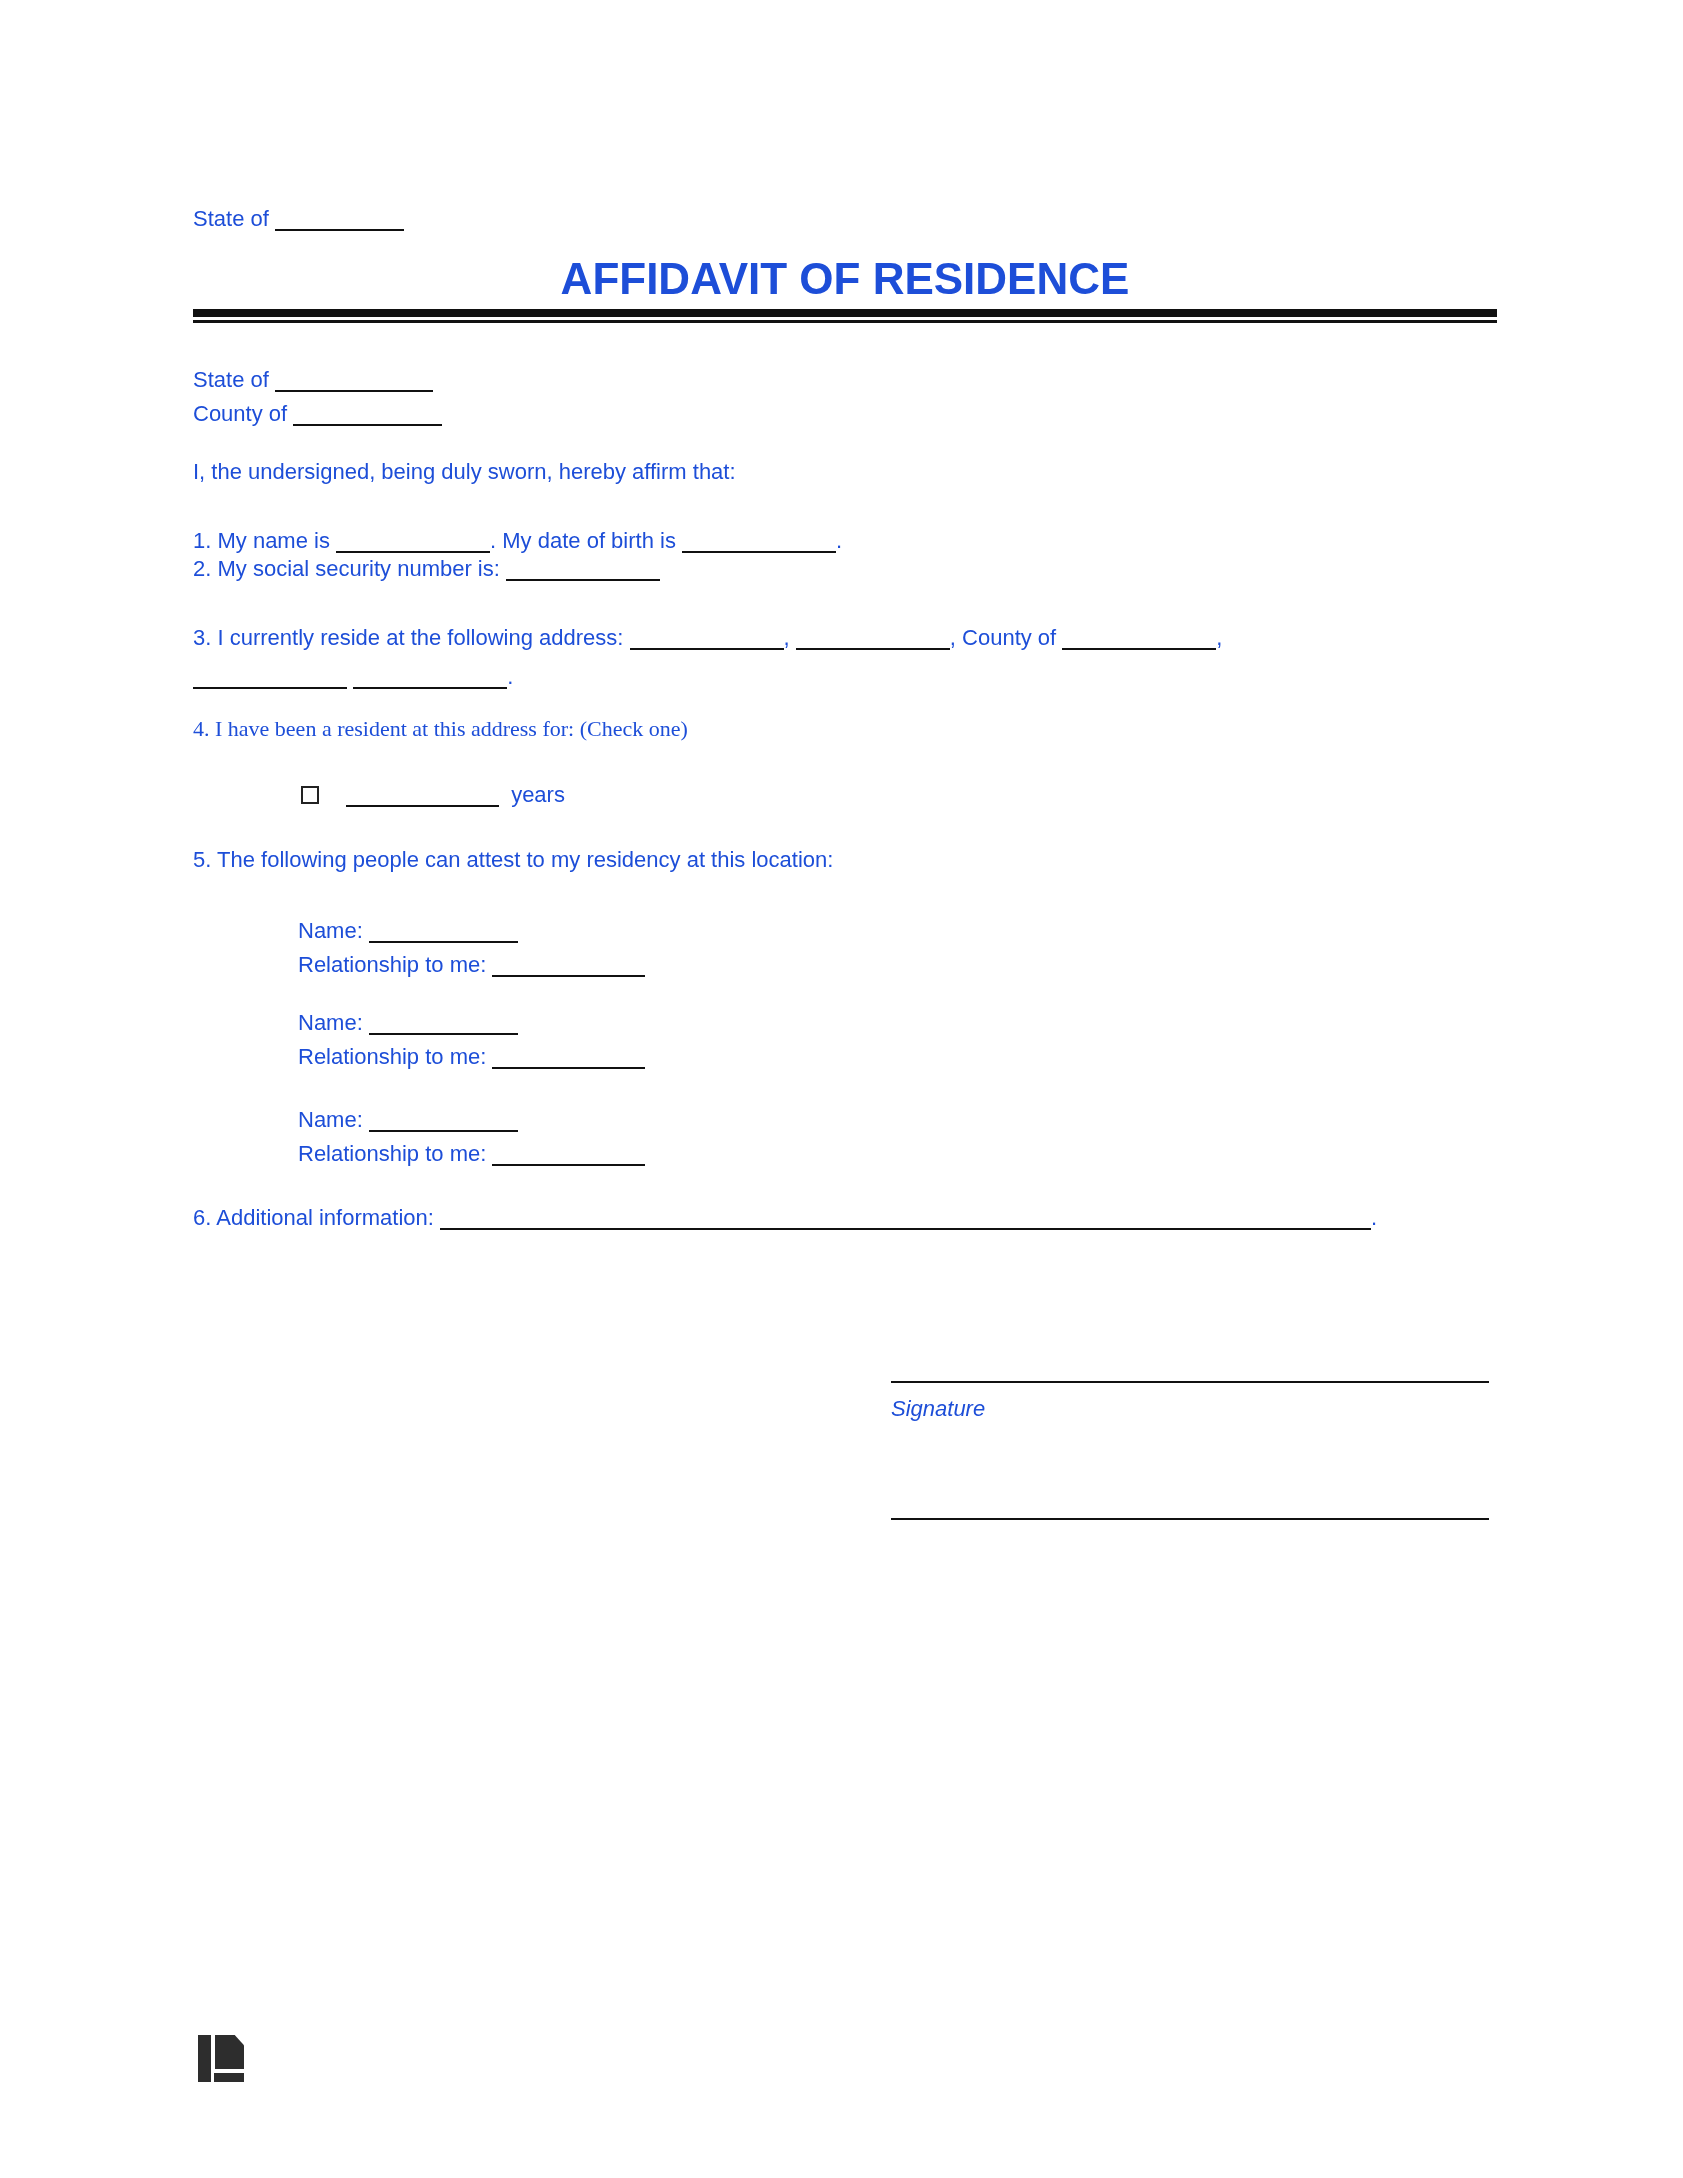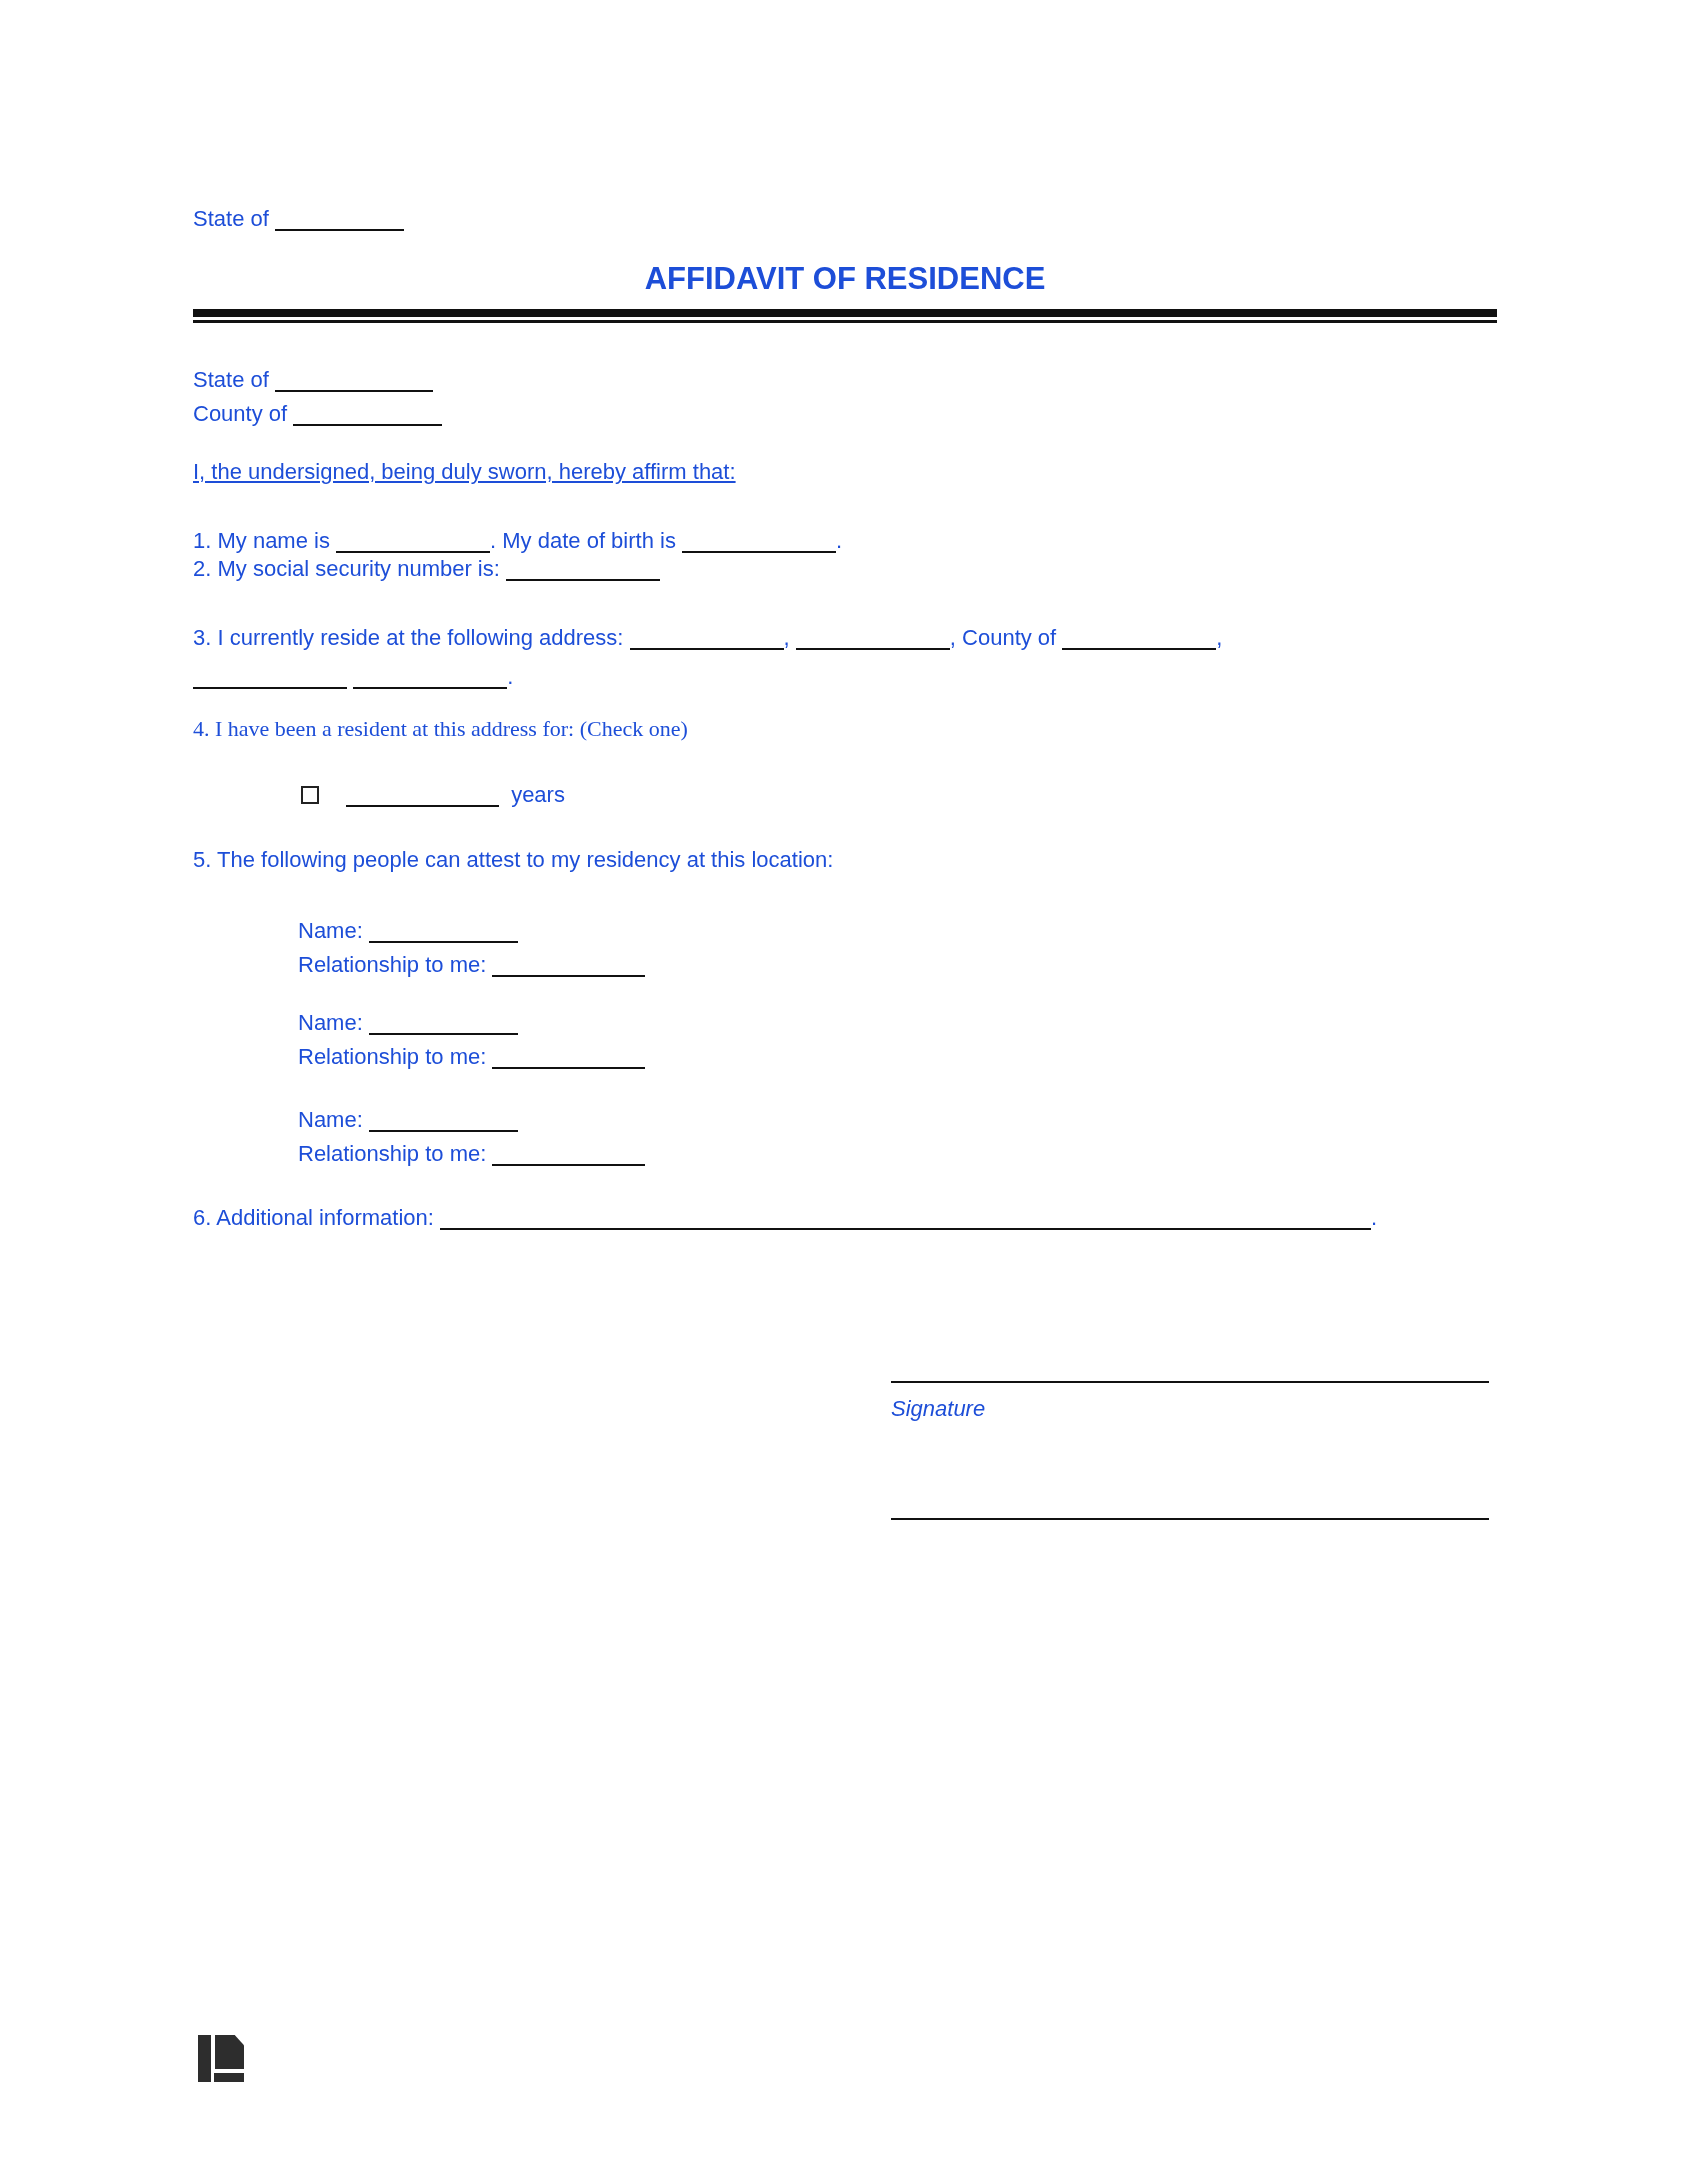--- a/index.html
+++ b/index.html
@@ -26,32 +26,32 @@
     margin-bottom: -5px;
   }
   .w130 { width: 129px; }
   .w150 { width: 149px; }
   .w155 { width: 153px; }
   .w160 { width: 158px; }
   .w940 { width: 931px; }
 
   .title {
     margin-top: 22px;
-    font-size: 31px;
+    font-size: 44px;
     line-height: 48px;
     font-weight: bold;
     text-align: center;
   }
   .rule { margin-top: 6px; }
   .rule-thick { height: 8px; background: #111111; }
   .rule-gap { height: 3px; background: transparent; }
   .rule-thin { height: 3px; background: #111111; }
 
   .intro { margin-top: 40px; line-height: 34px; }
-  .affirm { margin-top: 27px; text-decoration: underline; }
+  .affirm { margin-top: 27px; }
 
   .item1 { margin-top: 41px; }
   .item2 { }
   .item3 { margin-top: 35px; }
   .item3 .line { line-height: 39px; }
   .item4 { margin-top: 19px; font-family: Liberation Serif, serif; }
 
   .checks { margin-top: 37px; padding-left: 108px; }
   .check-row { line-height: 30px; }
   .check-row + .check-row { margin-top: 8px; }

